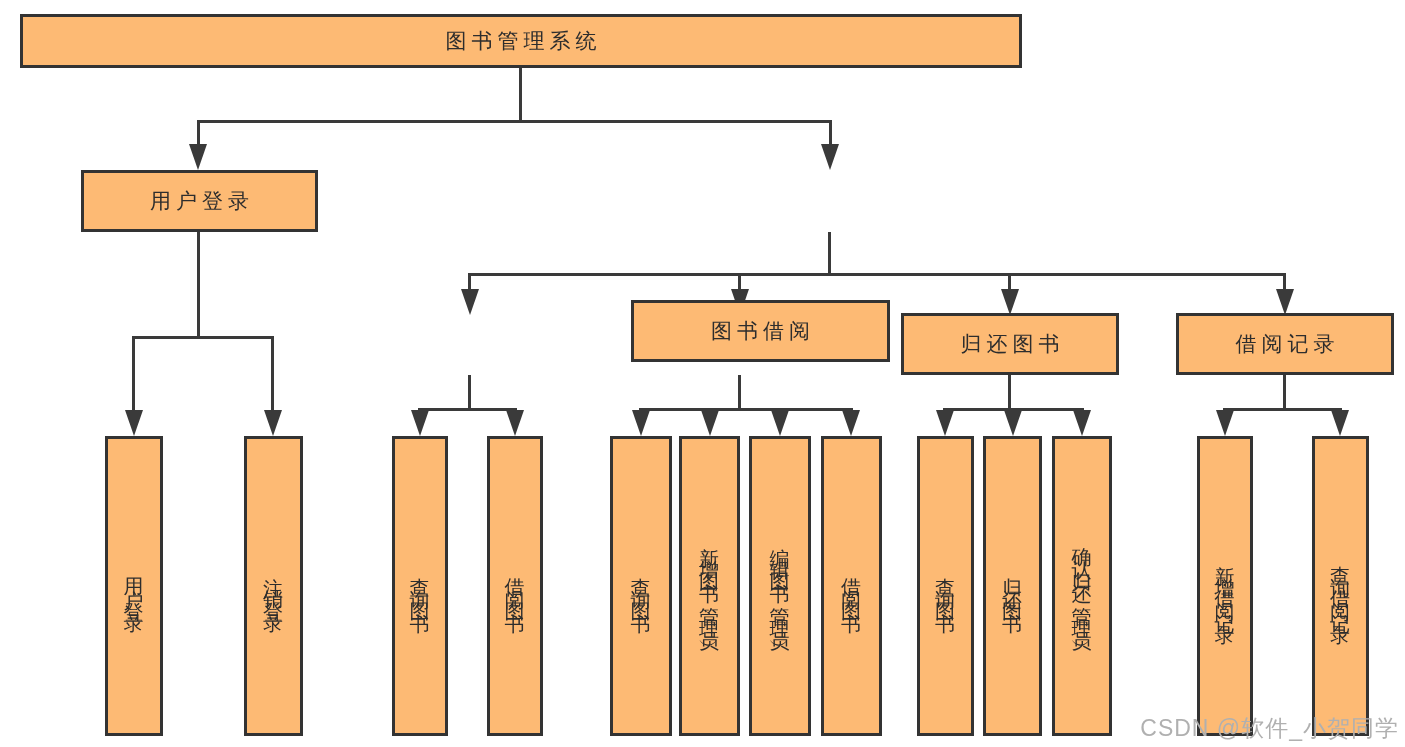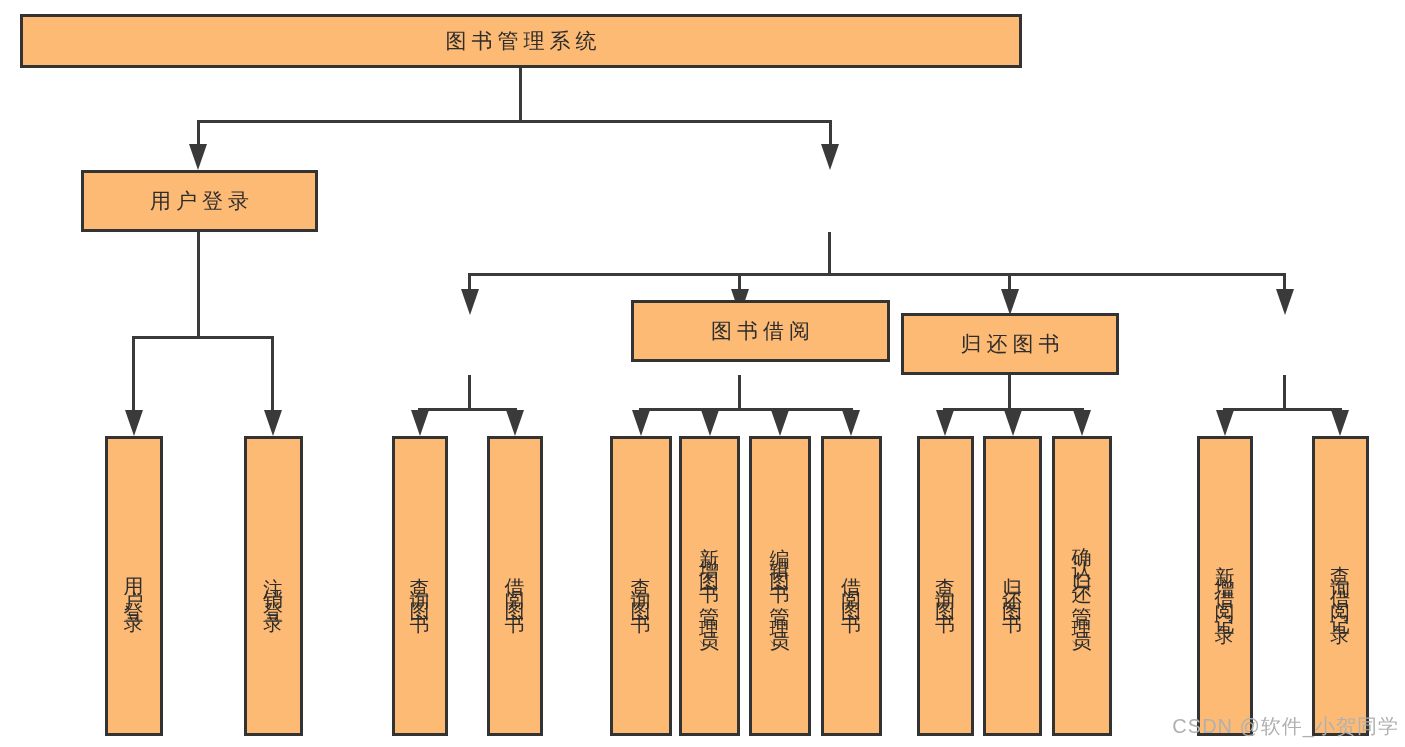--- a/index.html
+++ b/index.html
@@ -19,21 +19,21 @@
   .hline,.vline{position:absolute;background:#3a3a3a;}
   .hline{height:3px;}
   .vline{width:3px;}
   .arrow{
     position:absolute;width:0;height:0;
     border-left:9px solid transparent;border-right:9px solid transparent;
     border-top:26px solid #3a3a3a;
   }
   .watermark{
     position:absolute;right:6px;top:713px;z-index:5;
-    font-size:20px;letter-spacing:1px;color:#b0b0b0;white-space:nowrap;margin-left:12px;
+    font-size:23px;letter-spacing:1px;color:#b0b0b0;white-space:nowrap;margin-left:12px;
   }
 </style>
 </head>
 <body>
 
 <div class="canvas">
 
   <div class="vline" style="left:519px;top:68px;height:52px"></div>
   <div class="hline" style="left:197px;top:120px;width:635px"></div>
   <div class="vline" style="left:197px;top:120px;height:26px"></div>
@@ -89,20 +89,23 @@
   <div class="box" style="left:81px;top:170px;width:237px;height:62px">
     <span class="hlabel">用户登录</span>
   </div>
 
   <div class="box" style="left:631px;top:300px;width:259px;height:62px">
     <span class="hlabel">图书借阅</span>
   </div>
   <div class="box" style="left:901px;top:313px;width:218px;height:62px">
     <span class="hlabel">归还图书</span>
   </div>
+  <div class="box" style="left:1176px;top:313px;width:218px;height:62px">
+    <span class="hlabel">借阅记录</span>
+  </div>
 
   <div class="box" style="left:105px;top:436px;width:58px;height:300px">
     <span class="vlabel">用户登录</span>
   </div>
   <div class="box" style="left:244px;top:436px;width:59px;height:300px">
     <span class="vlabel">注销登录</span>
   </div>
 
   <div class="box" style="left:392px;top:436px;width:56px;height:300px">
     <span class="vlabel">查询图书</span>

